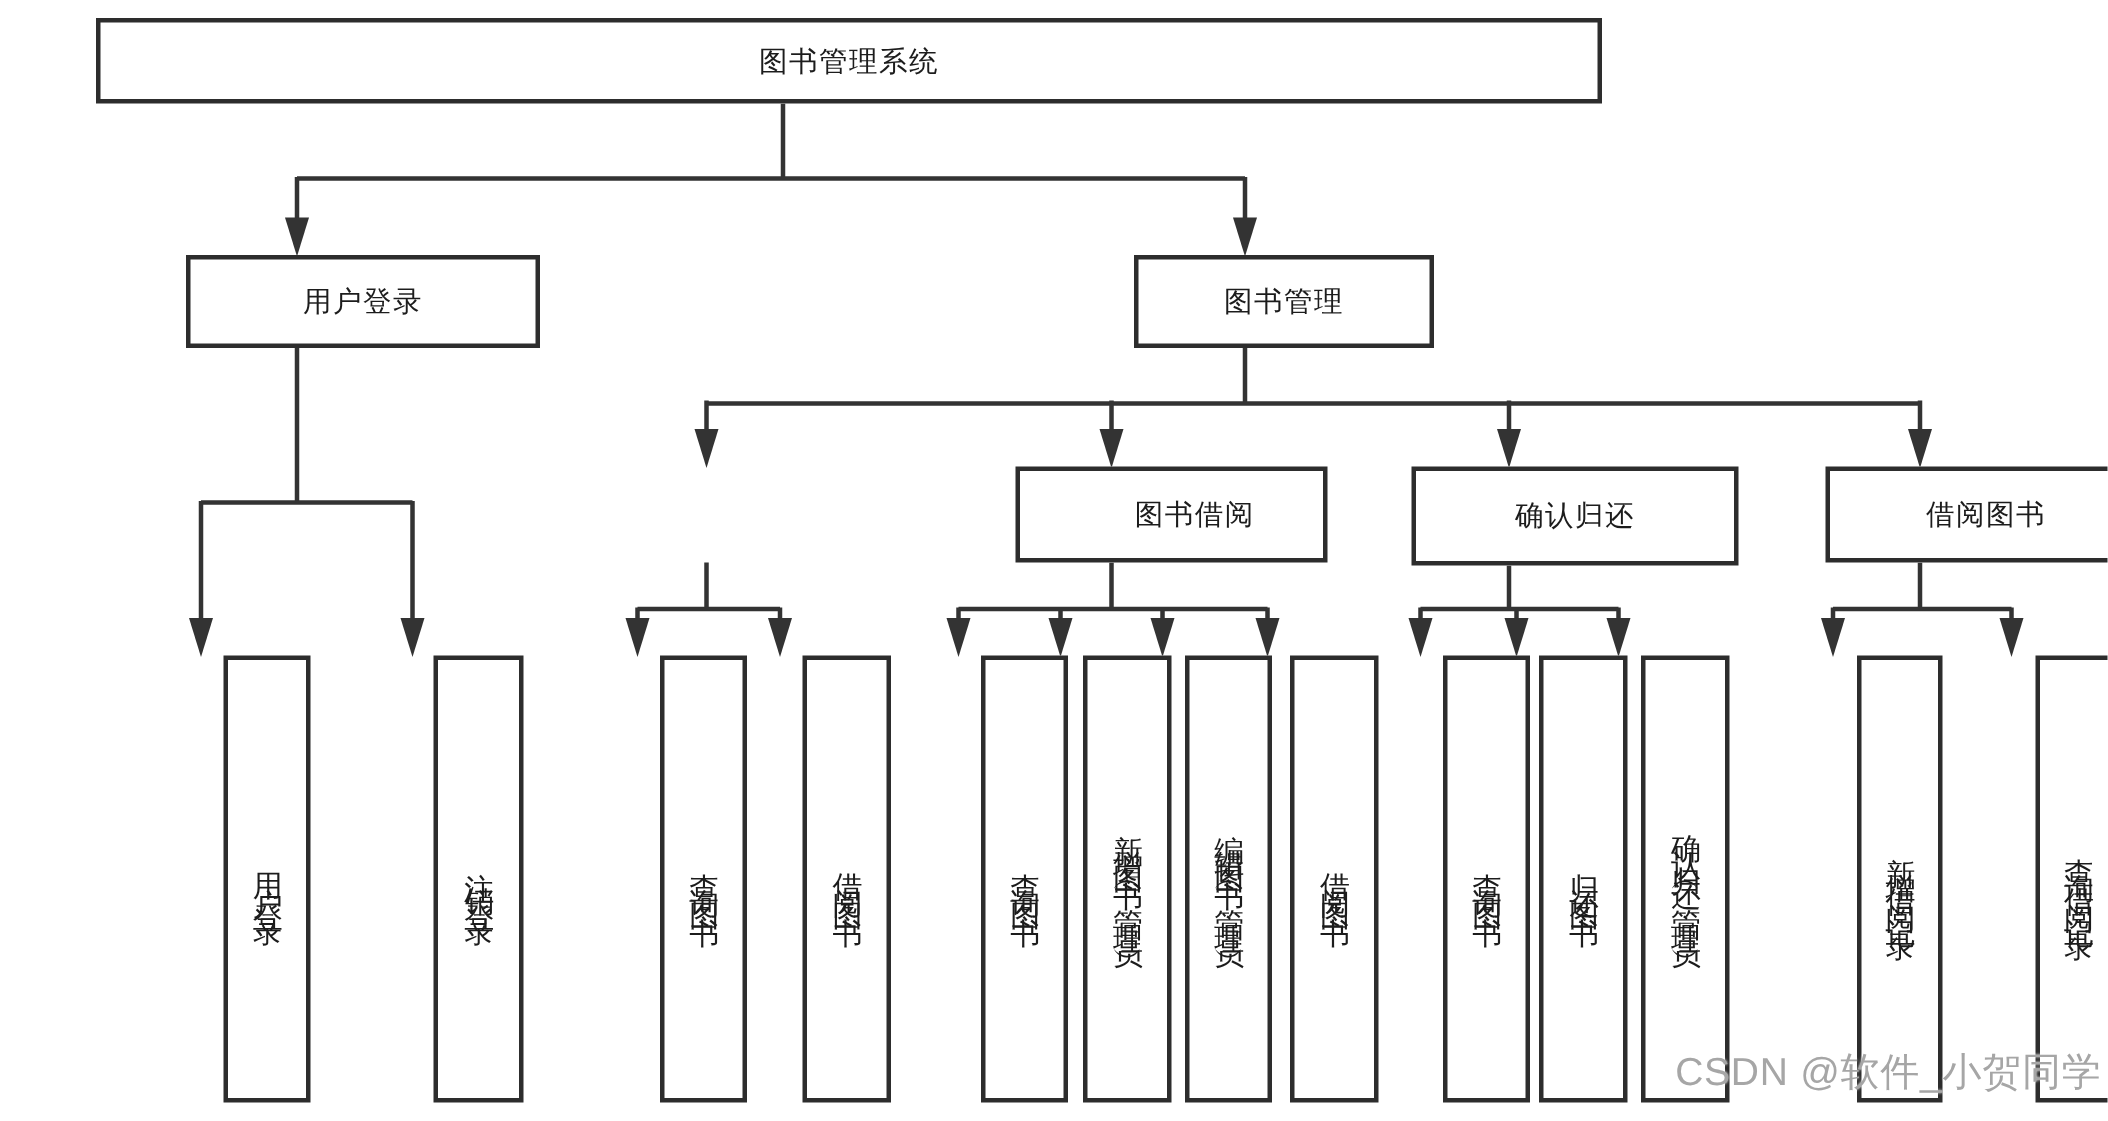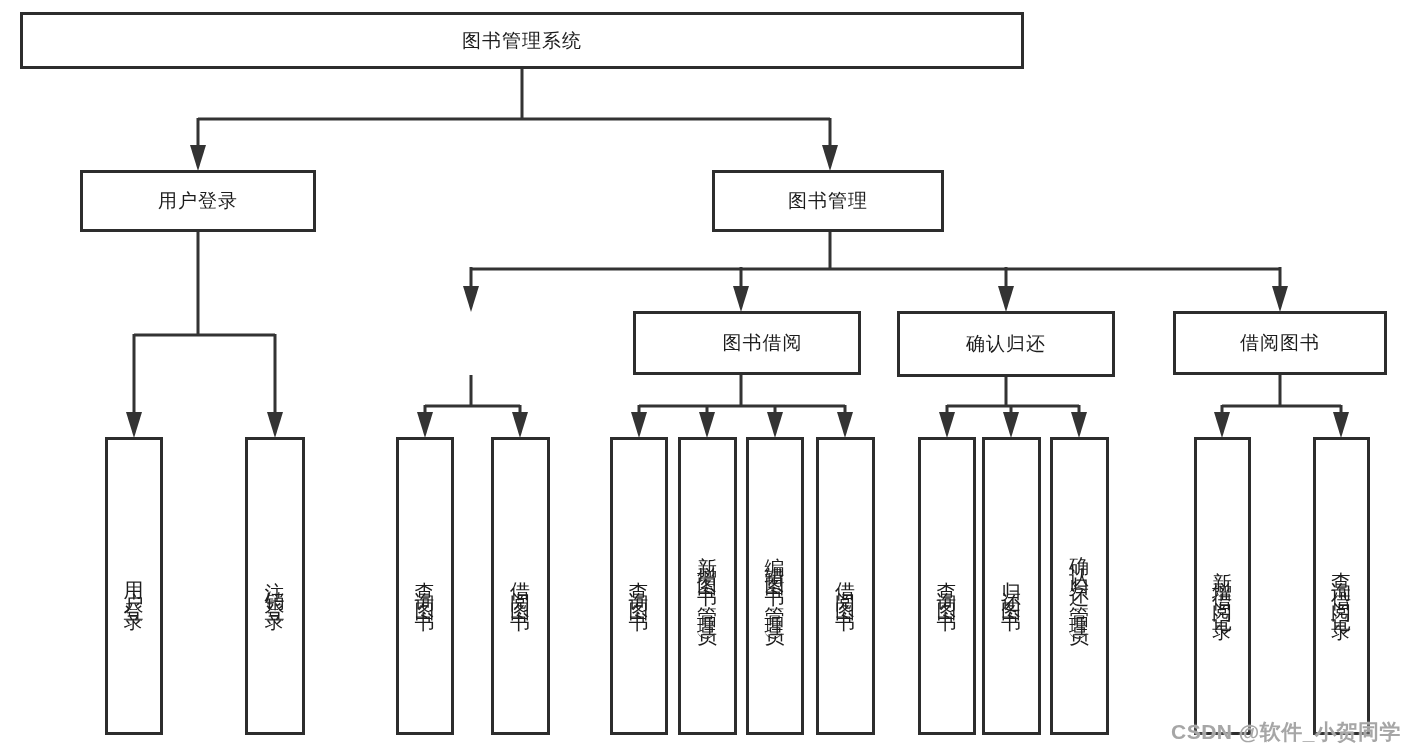--- a/index.html
+++ b/index.html
@@ -14,34 +14,33 @@
     width:1405px;height:747px;background:var(--bg);
     font-family:"Liberation Sans","DejaVu Sans",sans-serif;
     color:var(--text);
   }
   .canvas{position:relative;width:1405px;height:747px;background:var(--bg);overflow:hidden;}
   .connectors{position:absolute;left:0;top:0;width:1405px;height:747px;pointer-events:none;}
   .box{
     position:absolute;box-sizing:border-box;background:var(--bg);
     border:3px solid var(--border);
     display:flex;align-items:center;justify-content:center;
-    text-align:left;white-space:nowrap;
+    text-align:left;white-space:nowrap;margin-left:44px;
   }
   .hlabel{font-size:19px;letter-spacing:1px;}
   .root-box{font-size:19px;letter-spacing:1px;}
   .vbox{
     writing-mode:vertical-rl;text-orientation:mixed;
     font-size:20px;letter-spacing:10px;line-height:1;
     white-space:normal;
   }
   .watermark{
-    position:absolute;right:4px;bottom:1px;
-    font-size:21px;letter-spacing:0.5px;color:var(--watermark);
+    position:absolute;right:4px;bottom:15px;
+    font-size:26px;letter-spacing:0.5px;color:var(--watermark);
     text-shadow:0 0 2px #ffffff;
-    font-weight:bold;
   }
 </style>
 </head>
 <body>
 
 <div class="canvas">
 
   <svg class="connectors" width="1405" height="747" viewBox="0 0 1405 747" stroke="#333333" stroke-width="3" fill="#333333">
 
     <path fill="none" d="M522,69 V119 M198,119 H830 M198,118 V148 M830,118 V148"></path>
@@ -74,23 +73,23 @@
     <polygon stroke="none" points="1071,412 1087,412 1079,438"></polygon>
 
     <path fill="none" d="M1280,375 V406 M1222,406 H1341 M1222,405 V414 M1341,405 V414"></path>
     <polygon stroke="none" points="1214,412 1230,412 1222,438"></polygon>
     <polygon stroke="none" points="1333,412 1349,412 1341,438"></polygon>
   </svg>
 
   <div class="box root-box" style="left:20px;top:12px;width:1004px;height:57px;">图书管理系统</div>
 
   <div class="box hlabel" style="left:80px;top:170px;width:236px;height:62px;">用户登录</div>
-  <div class="box hlabel" style="left:712px;top:170px;width:232px;height:62px;">图书管理</div>
+  <div class="box hlabel" style="left:712px;top:170px;width:200px;height:62px;">图书管理</div>
 
-  <div class="box hlabel" style="left:633px;top:311px;width:228px;height:64px;padding-left:31px;">图书借阅</div>
+  <div class="box hlabel" style="left:633px;top:311px;width:208px;height:64px;padding-left:31px;">图书借阅</div>
   <div class="box hlabel" style="left:897px;top:311px;width:218px;height:66px;">确认归还</div>
   <div class="box hlabel" style="left:1173px;top:311px;width:214px;height:64px;">借阅图书</div>
 
   <div class="box vbox" style="left:105px;top:437px;width:58px;height:298px;">用户登录</div>
   <div class="box vbox" style="left:245px;top:437px;width:60px;height:298px;">注销登录</div>
 
   <div class="box vbox" style="left:396px;top:437px;width:58px;height:298px;">查询图书</div>
   <div class="box vbox" style="left:491px;top:437px;width:59px;height:298px;">借阅图书</div>
 
   <div class="box vbox" style="left:610px;top:437px;width:58px;height:298px;">查询图书</div>

